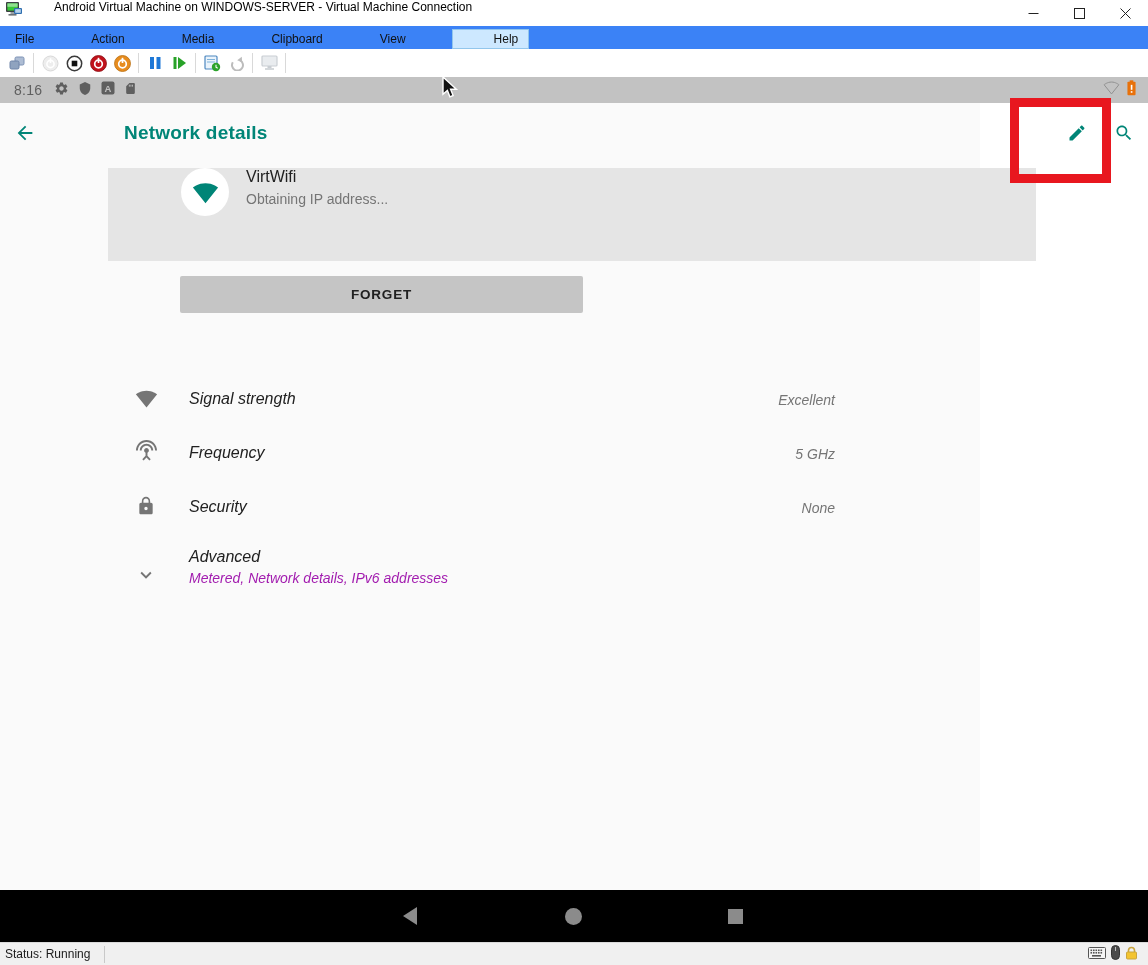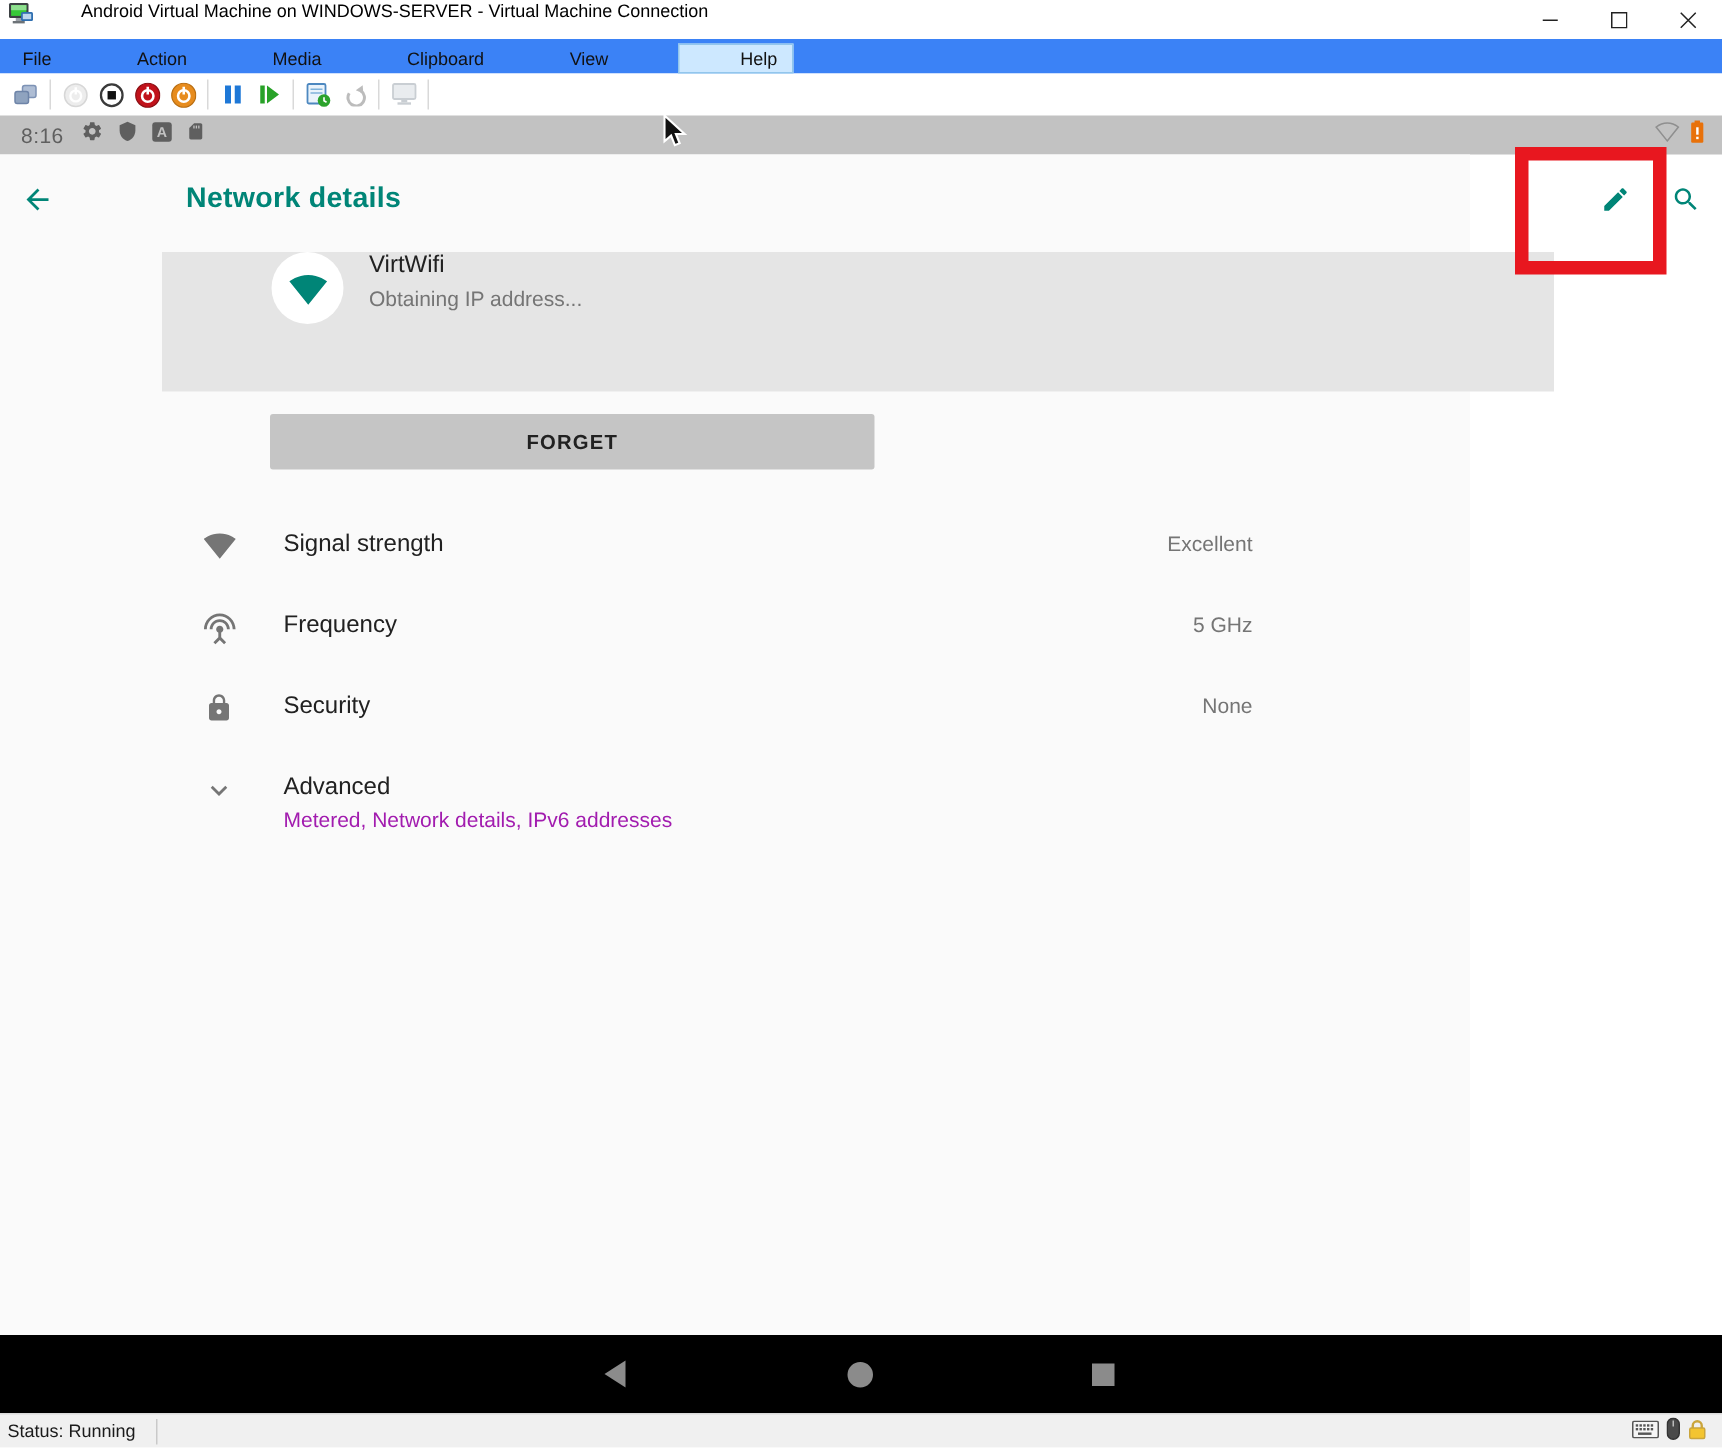--- a/index.html
+++ b/index.html
@@ -45,21 +45,21 @@
             display:flex; align-items:center; justify-content:center; }
   .card-text { margin-left:17px; }
   .card-name { font-size:16px; color:#212121; }
   .card-status { font-size:14px; color:#757575; margin-top:5px; }
 
   .forget-btn { position:absolute; left:180px; top:173px; width:403px; height:37px; background:#c5c5c5;
                 border-radius:2px; display:flex; align-items:center; justify-content:center;
                 font-size:13.5px; font-weight:bold; letter-spacing:.8px; color:#212121; }
 
   .rows { position:absolute; left:0; top:251px; width:100%; }
-  .row { height:54px; display:flex; align-items:flex-start; padding-left:134px; padding-right:145px; }
+  .row { height:54px; display:flex; align-items:flex-end; padding-left:134px; padding-right:145px;font-style:italic; }
   .row.tall { height:70px; }
   .row-icon { width:24px; display:flex; align-items:center; justify-content:center; color:#757575; }
   .row-main { margin-left:31px; flex:1; }
   .row-label { font-size:16px; color:#212121; }
   .row-sub { font-size:14px; color:#a21caf; margin-top:4px; }
   .row-value { font-size:14px; color:#757575; }
 
   
   .annotation-box { position:absolute; left:1010px; top:98px; width:101px; height:85px;
                     border:9px solid var(--annotation_red); z-index:10; }

